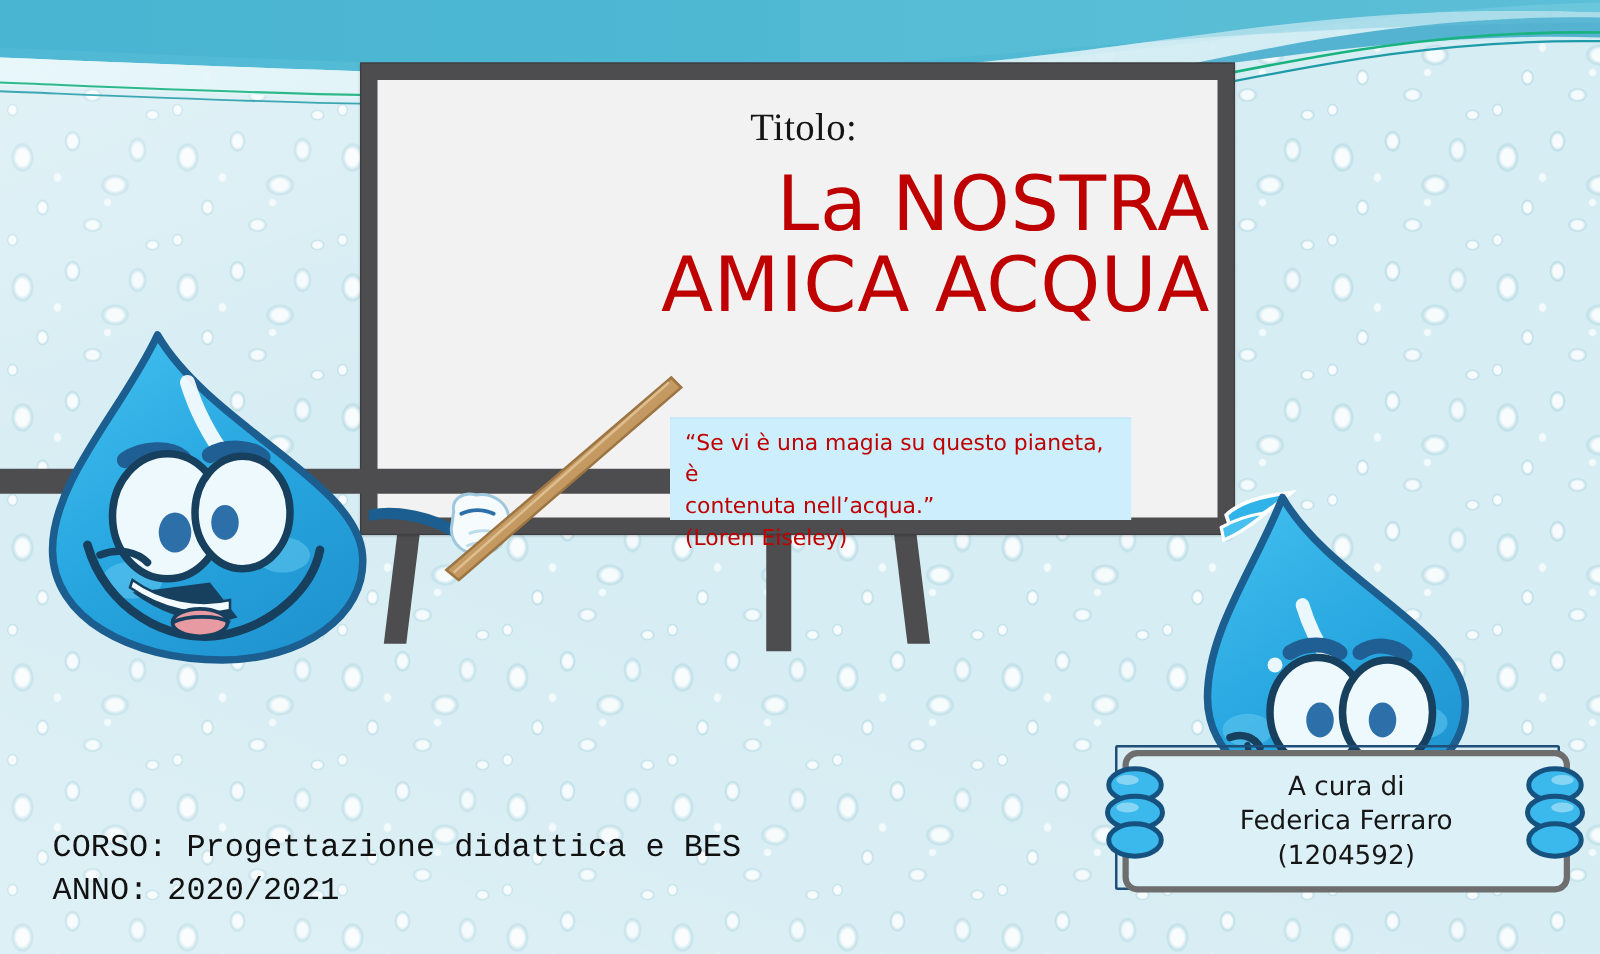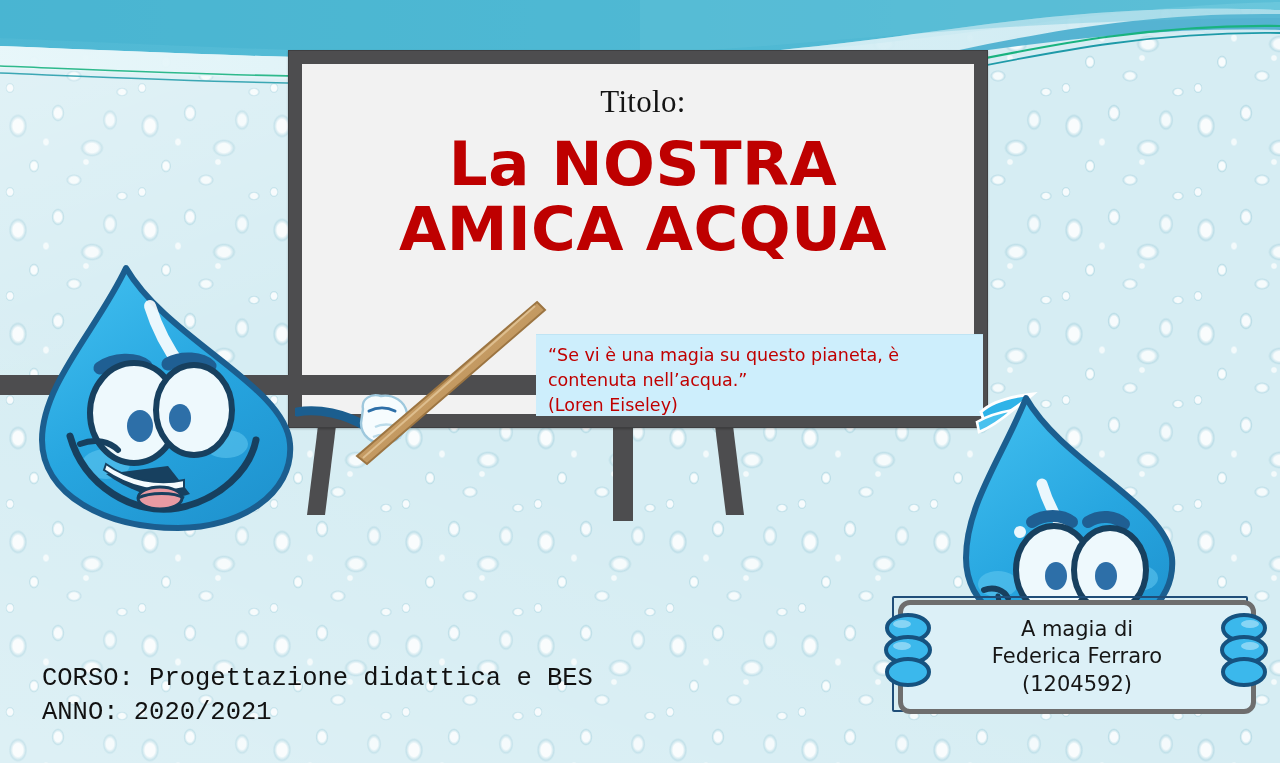--- a/index.html
+++ b/index.html
@@ -71,29 +71,30 @@
           transform:skewX(7deg); transform-origin:top center; }
 
   
   .board-text{ position:absolute; left:30px; right:20px; top:36px; text-align:center; }
   .titolo{
     font-family:"Liberation Serif", serif;
     font-size:31px; color:#141414; line-height:1.05; letter-spacing:.3px;
   }
   .main-title{
     font-family:"DejaVu Sans", sans-serif;
-    font-weight:bold; color:#be0000;
+    font-weight:normal; color:#be0000;
     font-size:61px; line-height:1.08; letter-spacing:.5px;
     margin-top:12px;
+    text-align:right;
   }
   .main-title .l2{ display:block; }
 
   
   .quote-box{
-    position:absolute; left:536px; top:334px; width:447px; height:82px;
+    position:absolute; left:536px; top:334px; width:369px; height:82px;
     background:#cdeefc;
     padding:8px 10px 6px 12px;
     border-top:1px solid #bfe4f4;
   }
   .quote-text{
     font-family:"DejaVu Sans", sans-serif;
     color:#c00000; font-size:17.5px; line-height:1.44;
     white-space:pre-line;
   }
 
@@ -287,21 +288,21 @@
       <ellipse cx="146" cy="184" rx="11" ry="14" fill="#2d6fa8"></ellipse>
       <path d="M24 198 C34 194 44 198 48 206" fill="none" stroke="#17405f" stroke-width="6" stroke-linecap="round"></path>
       <path d="M38 204 L40 216" fill="none" stroke="#17405f" stroke-width="5" stroke-linecap="round"></path>
     </svg>
   </div>
 
   <div class="sign">
     <div class="sign-shadowline"></div>
     <div class="sign-frame"></div>
     <div class="sign-text">
-      <span>A magia di</span>
+      <span>A cura di</span>
       <span>Federica Ferraro</span>
       <span>(1204592)</span>
     </div>
     <div class="hand hand-l">
       <svg width="48" height="92" viewBox="0 0 48 92" xmlns="http://www.w3.org/2000/svg">
         <ellipse cx="24" cy="16" rx="21" ry="13" fill="#3bb8ec" stroke="#16527f" stroke-width="4"></ellipse>
         <ellipse cx="24" cy="38" rx="22" ry="13" fill="#3bb8ec" stroke="#16527f" stroke-width="4"></ellipse>
         <ellipse cx="24" cy="60" rx="21" ry="13" fill="#3bb8ec" stroke="#16527f" stroke-width="4"></ellipse>
         <ellipse cx="18" cy="12" rx="9" ry="4" fill="#9bdcf7" opacity=".8"></ellipse>
         <ellipse cx="18" cy="34" rx="9" ry="4" fill="#9bdcf7" opacity=".8"></ellipse>

